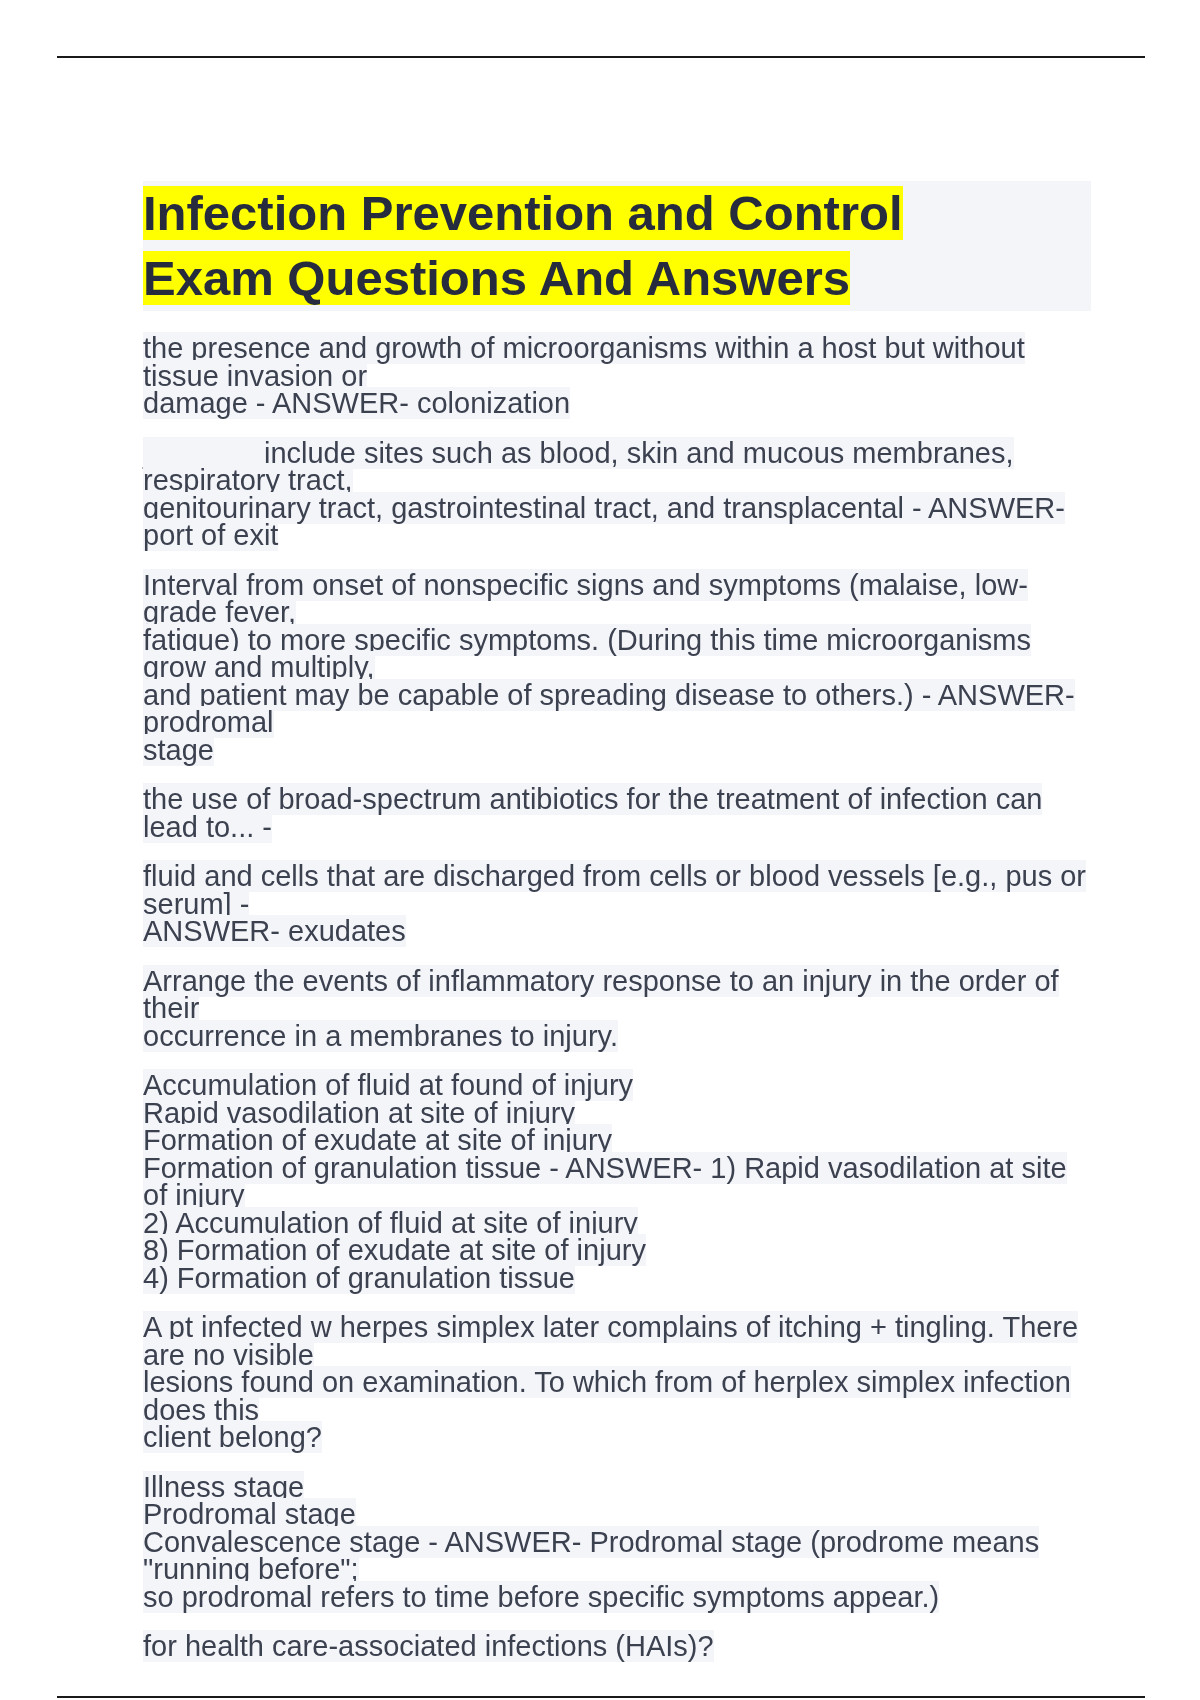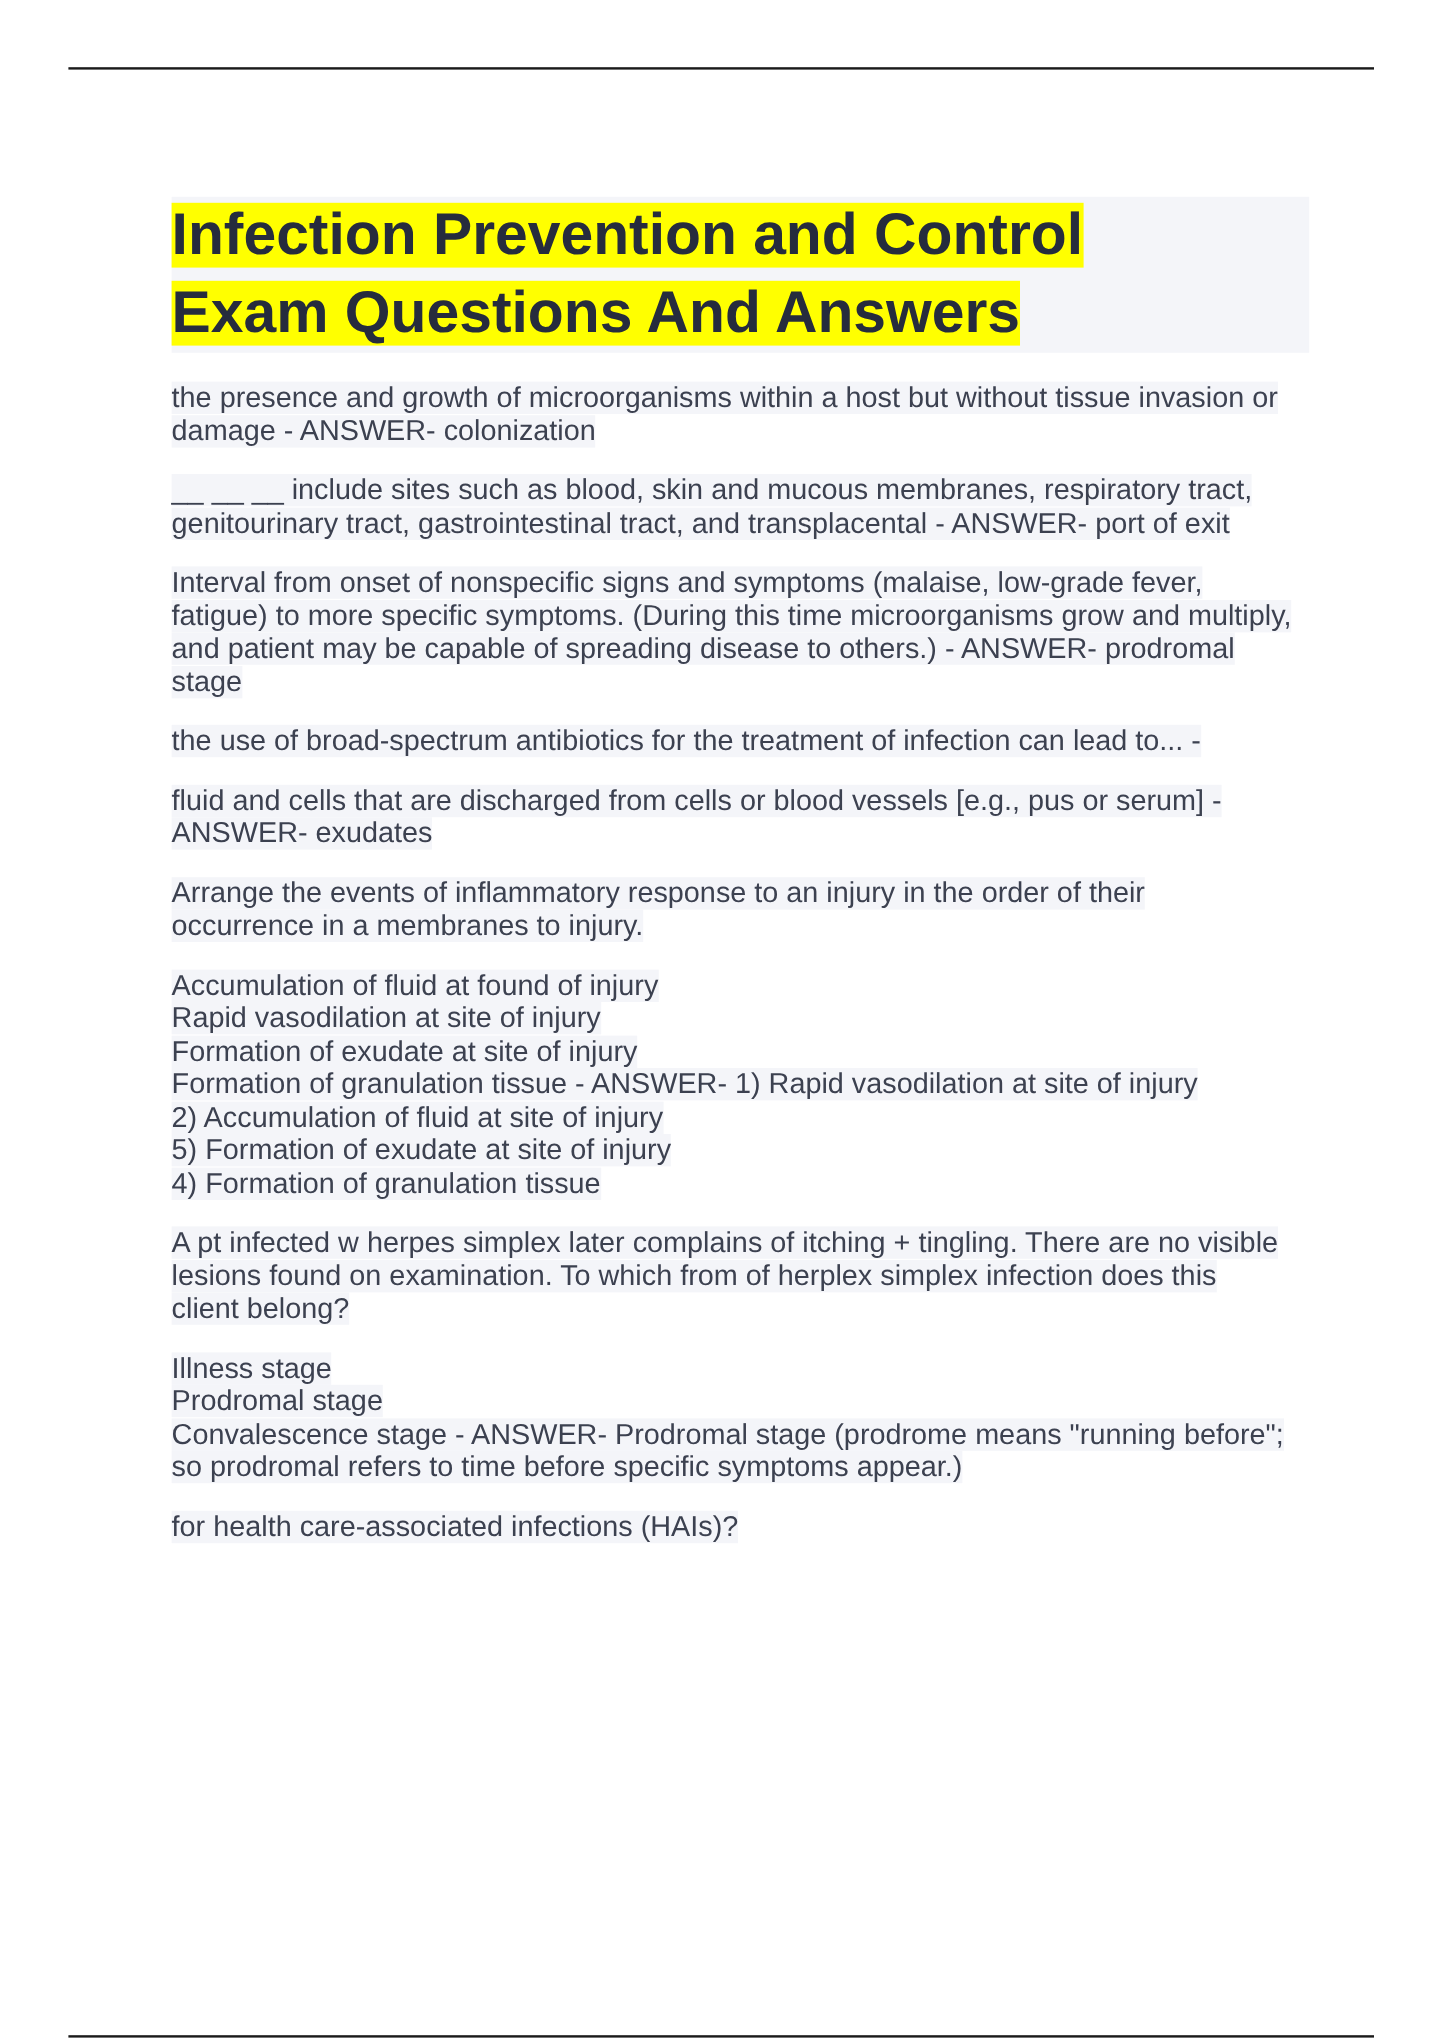--- a/index.html
+++ b/index.html
@@ -1,26 +1,26 @@
 <!DOCTYPE html>
 <html><head>
 <meta charset="utf-8">
 <style>
   html, body { margin: 0; padding: 0; background: #ffffff; }
   body { width: 1200px; height: 1700px; position: relative; overflow: hidden;
          font-family: "Liberation Sans", sans-serif; color: #3a3f4b; }
   .rule { position: absolute; left: 57px; width: 1088px; height: 2px; background: #1a1a1a; }
   .rule.top { top: 56px; }
   .rule.bottom { top: 1696px; }
-  .content { position: absolute; left: 143px; top: 164px; width: 950px; }
+  .content { position: absolute; left: 143px; top: 181px; width: 950px; }
   .title-block { background: #f4f5f9; padding: 0; margin-bottom: 24px; width: 948px; }
   .title { font-family: "Liberation Sans", sans-serif; font-weight: bold; font-size: 49px;
            line-height: 65px; color: #262c3d; margin: 0; }
   .title span { background: #ffff00; }
-  .qa { margin: 0 0 22px 0; font-size: 24px; line-height: 27.5px; color: #3c4150; }
+  .qa { margin: 0 0 22px 0; font-size: 29px; line-height: 27.5px; color: #3c4150; }
   .qa .line { display: block; }
   .qa .hl { background: #f4f5f9; }
 </style>
 </head>
 <body>
 
 <div class="rule top"></div>
 
 <div class="content">
   <div class="title-block">
@@ -55,21 +55,21 @@
       <div class="qa">
         <span class="line"><span class="hl">Arrange the events of inflammatory response to an injury in the order of their</span></span>
         <span class="line"><span class="hl">occurrence in a membranes to injury.</span></span>
       </div>
       <div class="qa">
         <span class="line"><span class="hl">Accumulation of fluid at found of injury</span></span>
         <span class="line"><span class="hl">Rapid vasodilation at site of injury</span></span>
         <span class="line"><span class="hl">Formation of exudate at site of injury</span></span>
         <span class="line"><span class="hl">Formation of granulation tissue - ANSWER- 1) Rapid vasodilation at site of injury</span></span>
         <span class="line"><span class="hl">2) Accumulation of fluid at site of injury</span></span>
-        <span class="line"><span class="hl">5) Formation of exudate at site of injury</span></span>
+        <span class="line"><span class="hl">8) Formation of exudate at site of injury</span></span>
         <span class="line"><span class="hl">4) Formation of granulation tissue</span></span>
       </div>
       <div class="qa">
         <span class="line"><span class="hl">A pt infected w herpes simplex later complains of itching + tingling. There are no visible</span></span>
         <span class="line"><span class="hl">lesions found on examination. To which from of herplex simplex infection does this</span></span>
         <span class="line"><span class="hl">client belong?</span></span>
       </div>
       <div class="qa">
         <span class="line"><span class="hl">Illness stage</span></span>
         <span class="line"><span class="hl">Prodromal stage</span></span>

